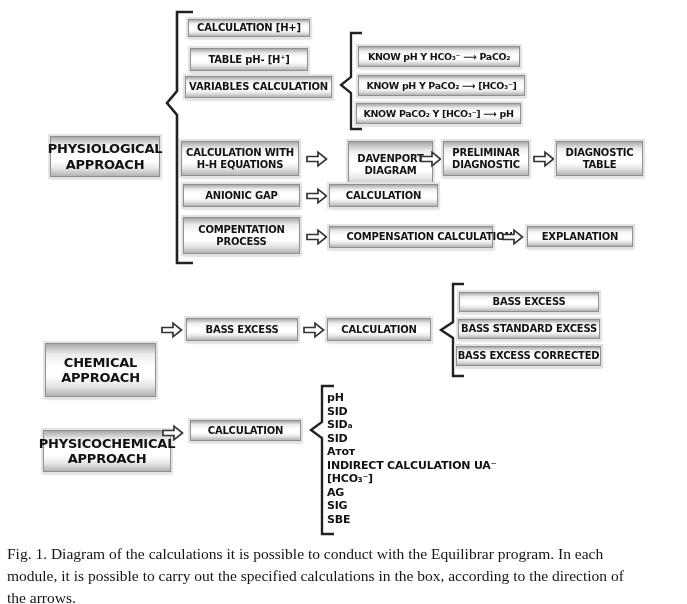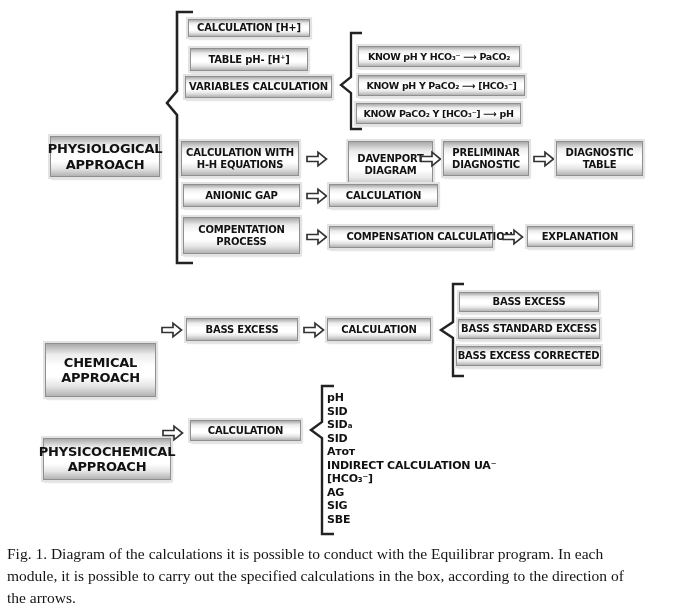--- a/index.html
+++ b/index.html
@@ -92,21 +92,21 @@
   <div class="box nowrap" style="left:327px;top:318px;width:104px;height:23px;">CALCULATION</div>
 
   <svg class="brace" style="left:438px;top:278px;" width="28" height="104" viewBox="0 0 28 104">
     <path d="M 26 6 H 15 V 44 L 3 52 L 15 60 V 98 H 26" fill="none" stroke="#222222" stroke-width="2.4" stroke-linejoin="miter"></path>
   </svg>
 
   <div class="box nowrap" style="left:459px;top:292px;width:140px;height:20px;">BASS EXCESS</div>
   <div class="box nowrap" style="left:458px;top:319px;width:142px;height:20px;">BASS STANDARD EXCESS</div>
   <div class="box nowrap" style="left:456px;top:346px;width:145px;height:20px;">BASS EXCESS CORRECTED</div>
 
-  <div class="box approach" style="left:43px;top:394px;width:128px;height:42px;">PHYSICOCHEMICAL APPROACH</div>
+  <div class="box approach" style="left:43px;top:386px;width:128px;height:42px;">PHYSICOCHEMICAL APPROACH</div>
   <svg class="arrow" style="left:161px;top:424px;" viewBox="0 0 23 18">
     <polygon points="2,6.5 13,6.5 13,2.2 21.5,9 13,15.8 13,11.5 2,11.5" fill="#ffffff" stroke="#333333" stroke-width="1.7"></polygon>
   </svg>
   <div class="box nowrap" style="left:190px;top:420px;width:111px;height:21px;">CALCULATION</div>
 
   <svg class="brace" style="left:306px;top:380px;" width="30" height="160" viewBox="0 0 30 160">
     <path d="M 28 6 H 16 V 42 L 5 50 L 16 58 V 154 H 28" fill="none" stroke="#222222" stroke-width="2.4" stroke-linejoin="miter"></path>
   </svg>
 
   <div class="plist" style="left:327px;top:391px;">

